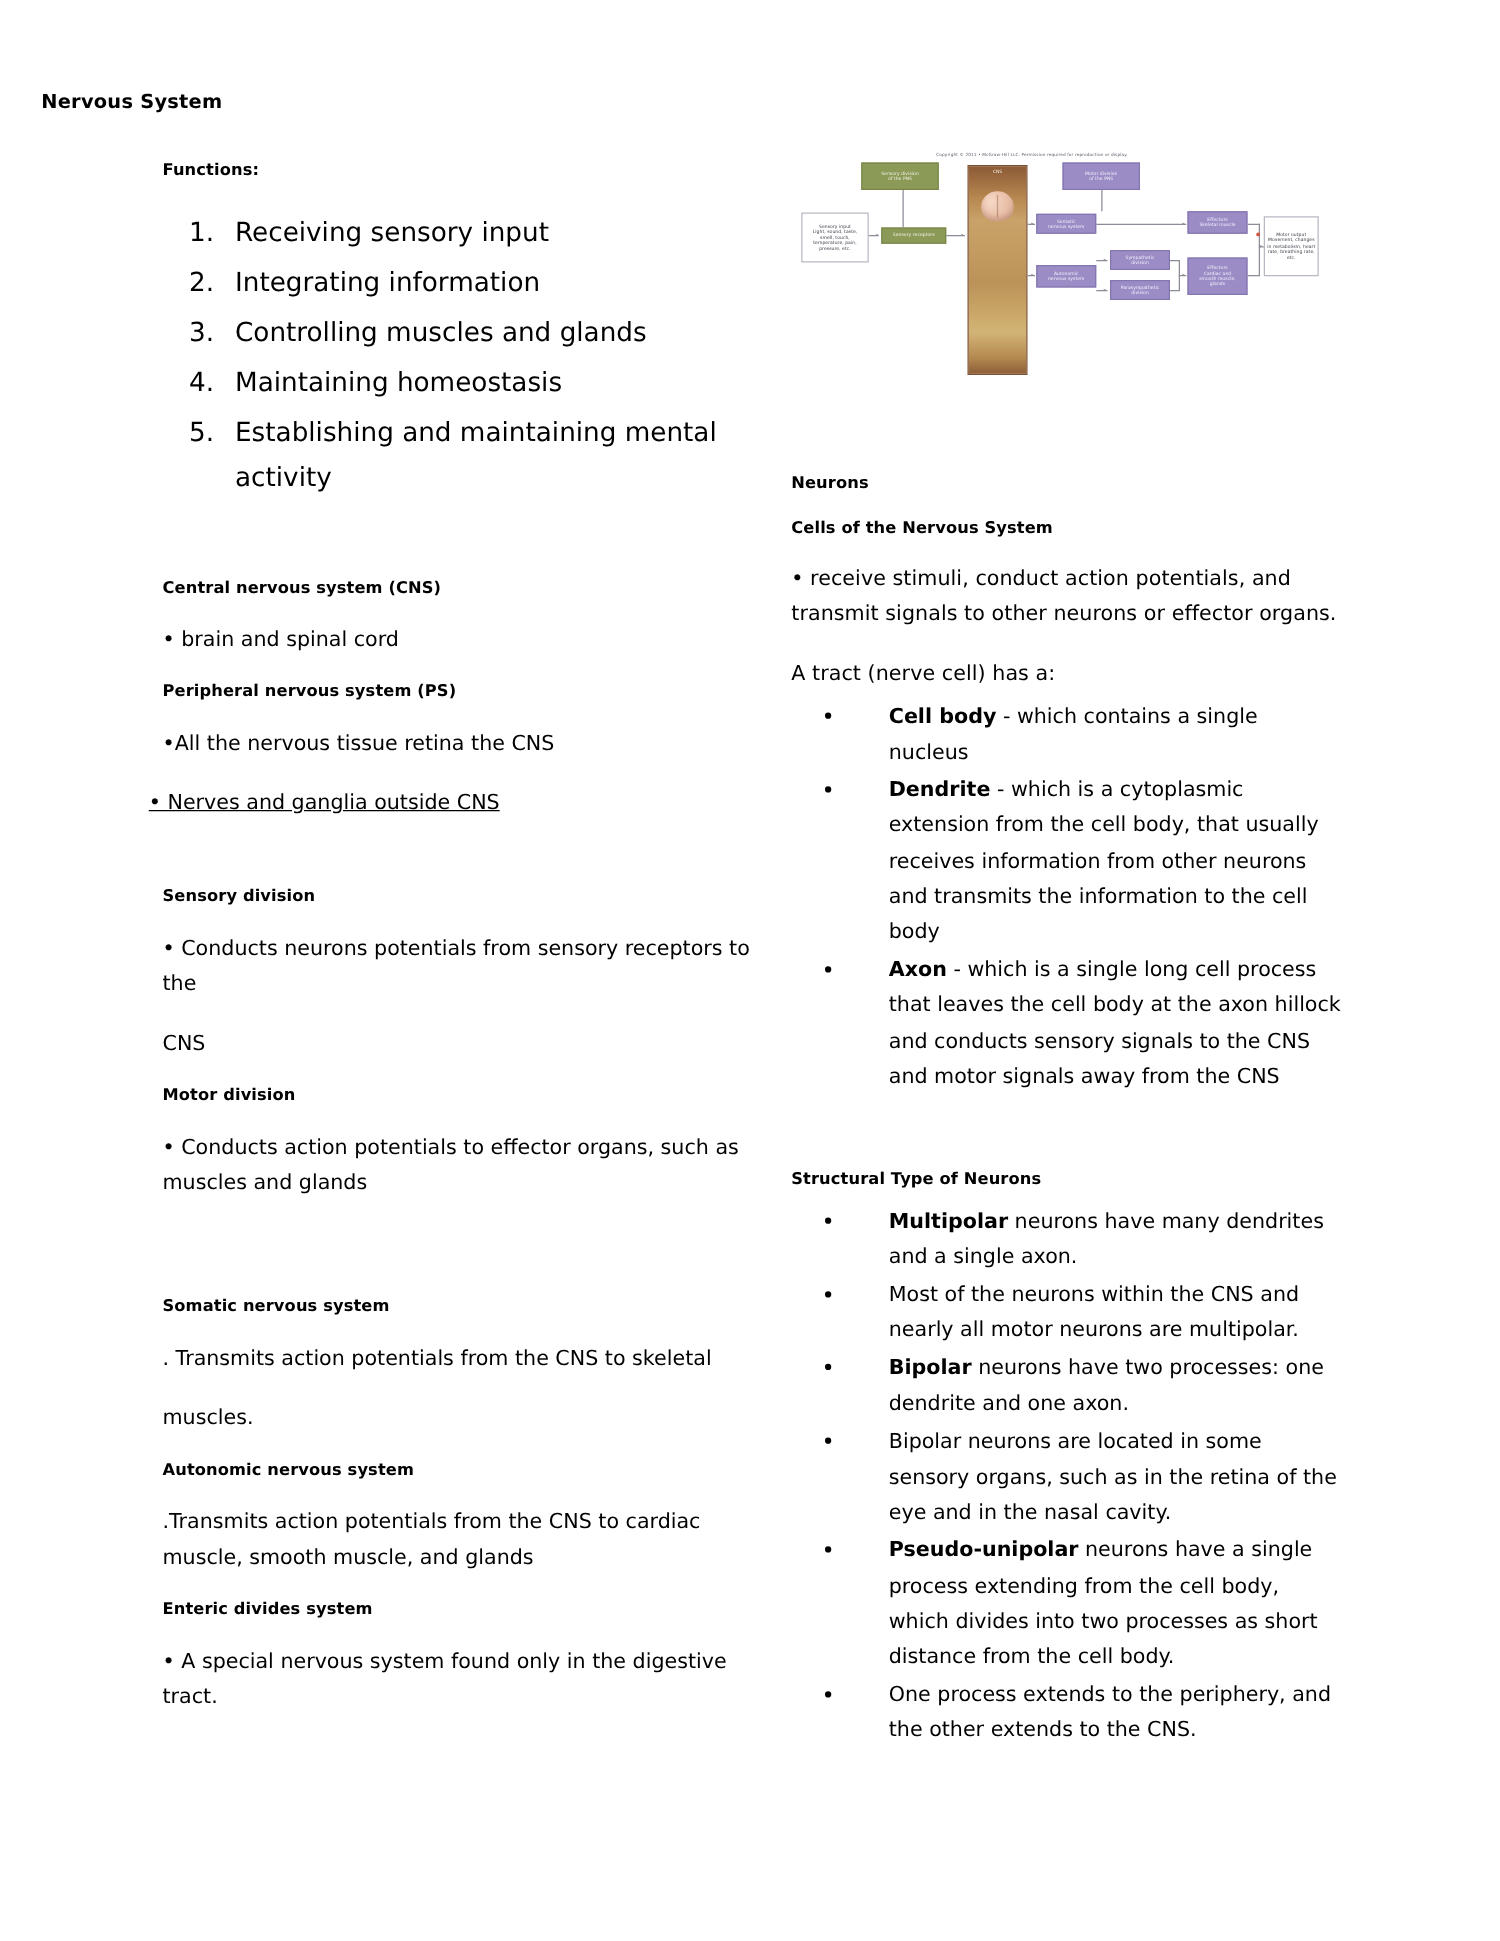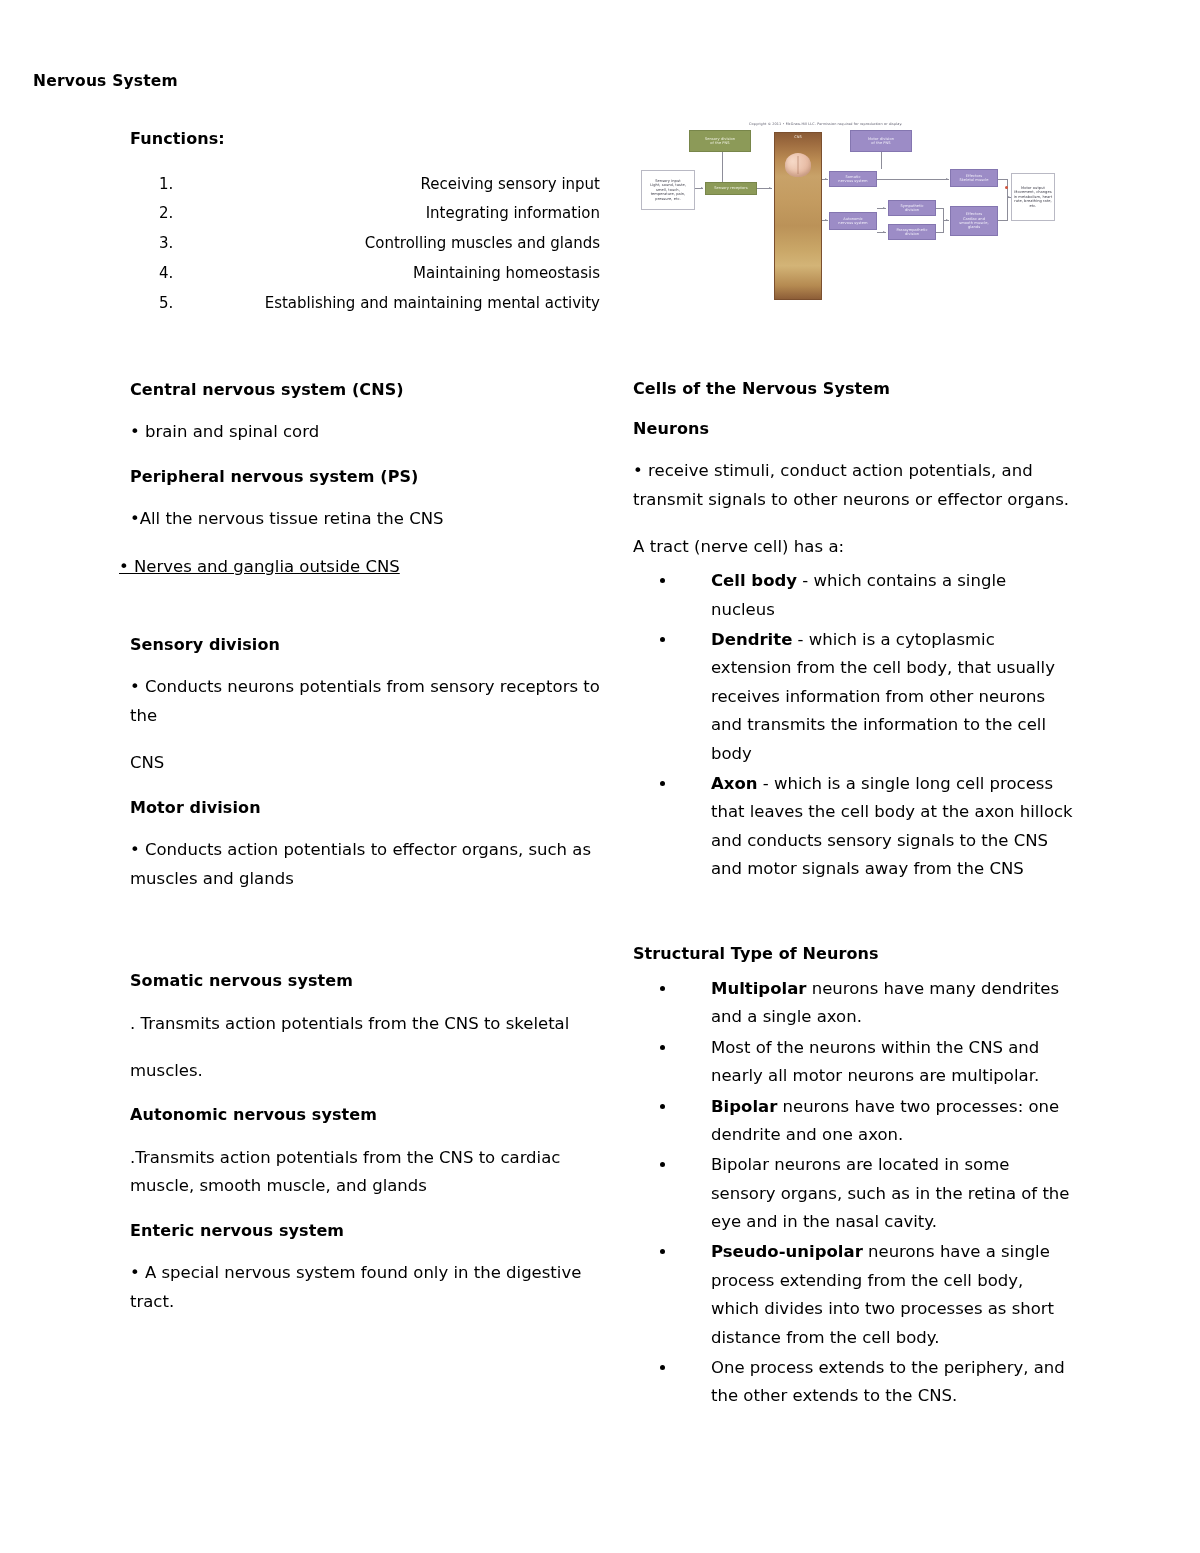--- a/index.html
+++ b/index.html
@@ -39,21 +39,21 @@
   }
   .col-right {
     position: absolute;
     left: 633px;
     top: 110px;
     width: 440px;
   }
 
   
   .h-bold {
-    font-size: 16px;
+    font-size: 13px;
     font-weight: bold;
     line-height: 1.35;
     margin: 0 0 18px 0;
     letter-spacing: 0.1px;
   }
   .para {
     font-size: 16.5px;
     font-weight: normal;
     line-height: 1.72;
     margin: 0 0 19px 0;
@@ -62,23 +62,22 @@
   .para-tight {
     margin-bottom: 6px;
   }
   .spacer-lg { height: 58px; }
   .spacer-md { height: 34px; }
 
   
   ol.func-list {
     margin: 22px 0 0 0;
     padding: 0 0 0 48px;
-    font-size: 15px;
+    font-size: 21px;
     line-height: 1.72;
-    text-align: right;
   }
   ol.func-list li {
     margin: 0 0 4px 0;
     padding-left: 10px;
   }
 
   
   ul.disc-list {
     margin: 6px 0 0 0;
     padding: 0 0 0 44px;
@@ -337,29 +336,29 @@
 
     <div class="spacer-lg"></div>
 
     <div class="h-bold">Somatic nervous system</div>
     <div class="manual-bullet">. Transmits action potentials from the CNS to skeletal</div>
     <div class="manual-bullet">muscles.</div>
 
     <div class="h-bold">Autonomic nervous system</div>
     <div class="manual-bullet">.Transmits action potentials from the CNS to cardiac muscle, smooth muscle, and glands</div>
 
-    <div class="h-bold">Enteric nervous system</div>
+    <div class="h-bold">Enteric divides system</div>
     <div class="manual-bullet">• A special nervous system found only in the digestive tract.</div>
 
   </div>
 
   <div class="col-right" style="top:378px;">
 
+    <div class="h-bold">Neurons</div>
     <div class="h-bold">Cells of the Nervous System</div>
-    <div class="h-bold">Neurons</div>
     <div class="para">• receive stimuli, conduct action potentials, and transmit signals to other neurons or effector organs.</div>
     <div class="para para-tight">A tract (nerve cell) has a:</div>
 
     <ul class="disc-list">
       <li><b>Cell body</b><span> - which contains a single nucleus</span></li>
       <li><b>Dendrite</b><span> - which is a cytoplasmic extension from the cell body, that usually receives information from other neurons and transmits the information to the cell body</span></li>
       <li><b>Axon</b><span> - which is a single long cell process that leaves the cell body at the axon hillock and conducts sensory signals to the CNS and motor signals away from the CNS</span></li>
     </ul>
 
     <div class="spacer-lg"></div>

